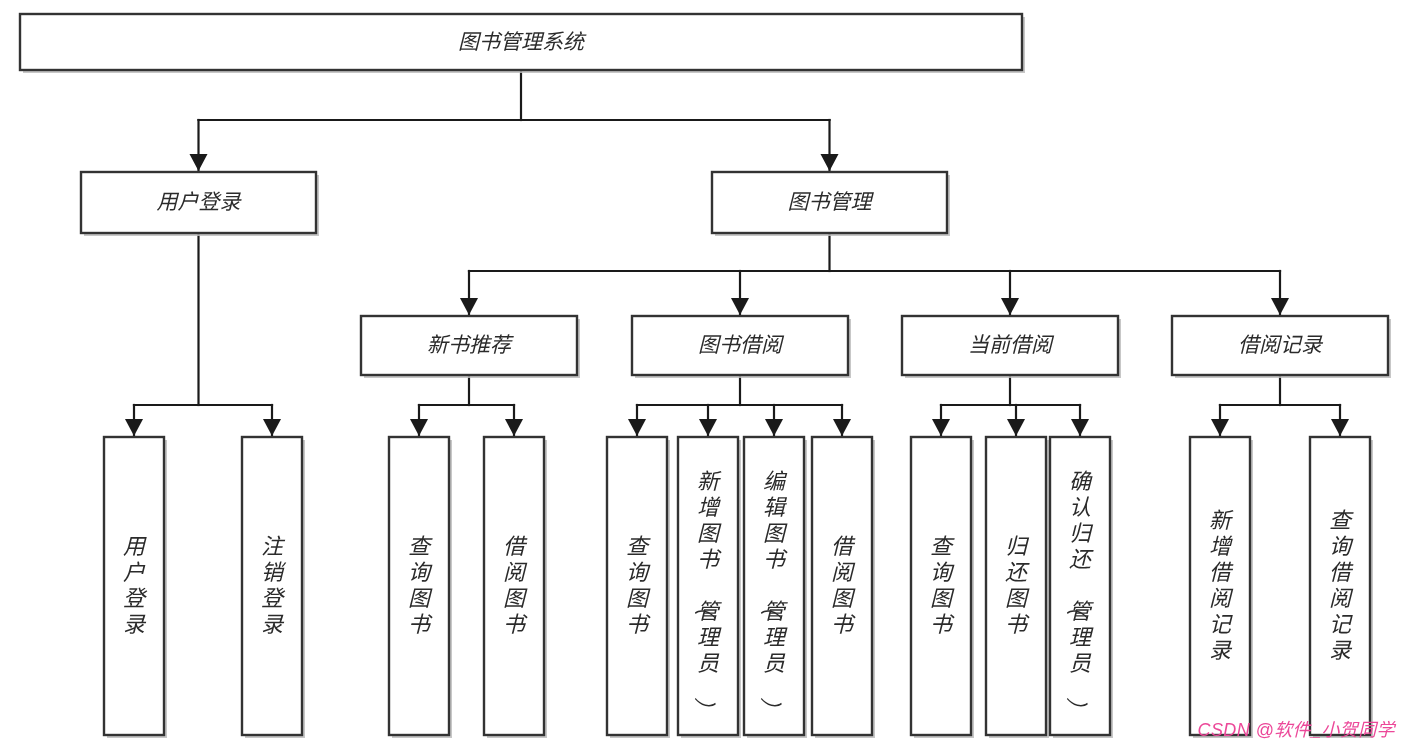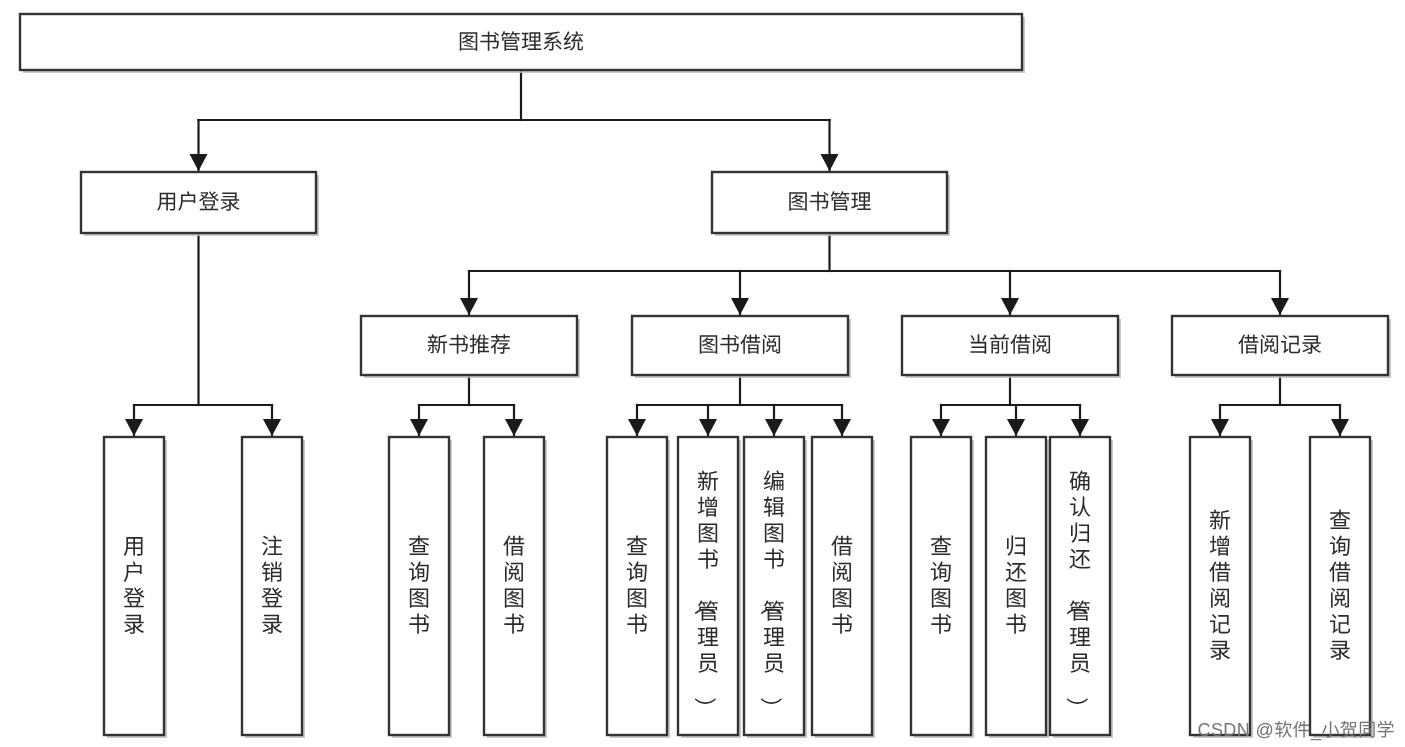--- a/index.html
+++ b/index.html
@@ -10,20 +10,21 @@
   }
   body {
     font-family: "Liberation Sans", "DejaVu Sans", sans-serif;
   }
   #diagram-root {
     position: relative;
     width: 1405px;
     height: 747px;
     background: #ffffff;
     overflow: hidden;
+    font-style: italic;
   }
   svg#tree-svg {
     position: absolute;
     left: 0;
     top: 0;
     width: 1405px;
     height: 747px;
     display: block;
   }
   .node-box {
@@ -56,21 +57,21 @@
     font-family: "Liberation Sans", "DejaVu Sans", sans-serif;
     font-size: 22px;
     text-anchor: middle;
   }
   .watermark {
     position: absolute;
     right: 10px;
     bottom: 6px;
     font-family: "Liberation Sans", "DejaVu Sans", sans-serif;
     font-size: 18px;
-    color: #737373;
+    color: #ec4899;
     letter-spacing: 0.4px;
     white-space: nowrap;
     user-select: none;
   }
 </style>
 </head>
 <body>
 
 <div id="diagram-root">
   <svg id="tree-svg" viewBox="0 0 1405 747">

